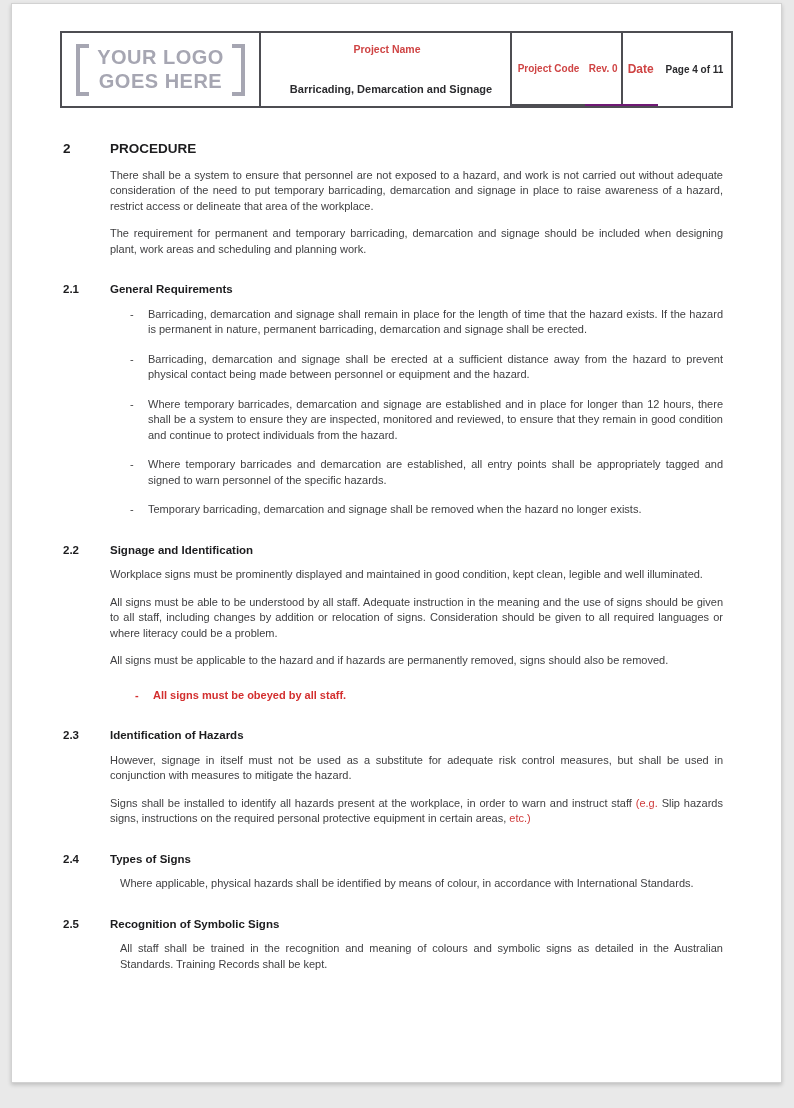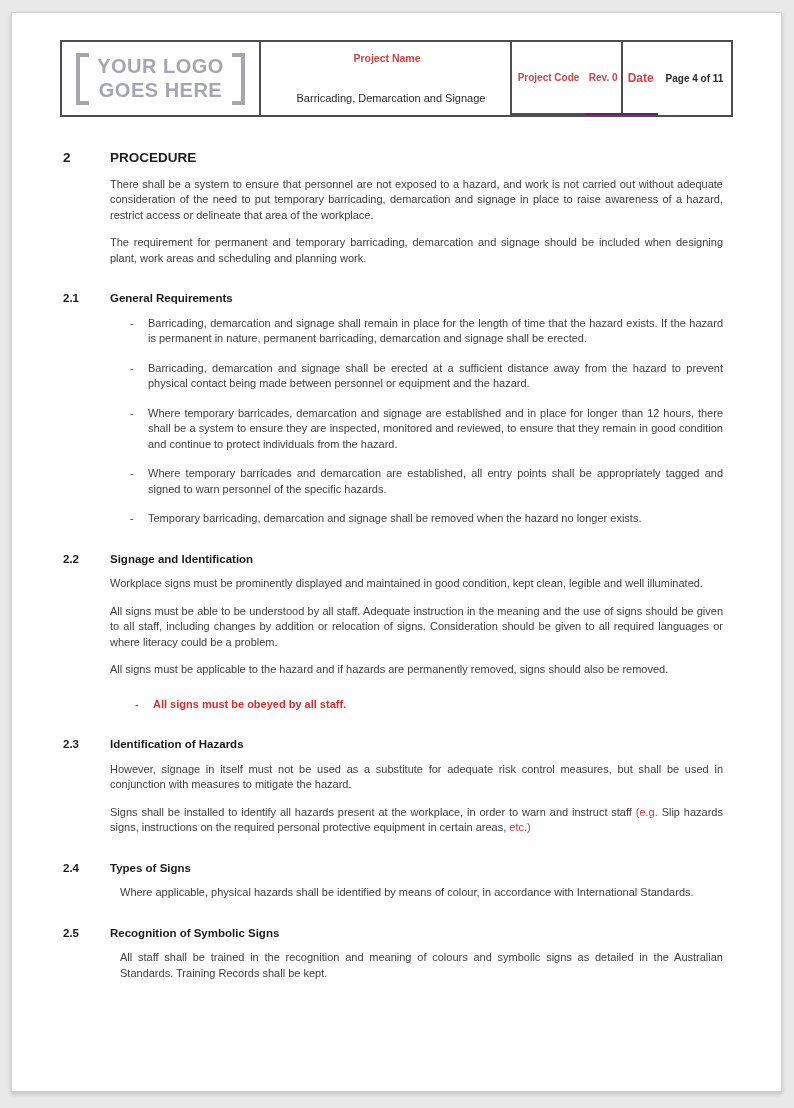--- a/index.html
+++ b/index.html
@@ -5,21 +5,21 @@
   * { box-sizing: border-box; }
   html,body { margin:0; padding:0; }
   body {
     width:794px; height:1108px;
     background:#e9e9e9;
     font-family:"Liberation Sans", sans-serif;
     position:relative;
     -webkit-font-smoothing:antialiased;
   }
   .page {
-    position:absolute; left:11px; top:12px;
+    position:absolute; left:11px; top:3px;
     width:771px; height:1080px;
     background:#ffffff;
     border:1px solid #d2d2d2;
     box-shadow:0 2px 4px rgba(0,0,0,0.18);
     overflow:hidden;
   }
 
   
   .header-table {
     margin:27px 48px 0 48px;
@@ -44,21 +44,21 @@
     text-align:center; white-space:nowrap;
   }
   .cell-mid {
     flex:1;
     border-right:2px solid #4d4d52;
     display:flex; flex-direction:column;
     align-items:center; justify-content:space-between;
     padding:10px 5px 11px 8px;
   }
   .hdr-red   { color:#cf4444; font-weight:bold; font-size:10.5px; }
-  .doc-title { color:#2b2b2e; font-weight:normal; font-size:11px; text-align:left;margin-left:8px; }
+  .doc-title { color:#2b2b2e; font-weight:bold; font-size:11px; text-align:left;margin-left:8px; }
   .cell-right { width:219px; display:flex; flex-direction:row; }
   .row-code {
     flex:1; border-bottom:2px solid #4d4d52;
     display:flex; align-items:center; justify-content:center;
   }
   .row-revdate { flex:1; border-bottom:2px solid #701a75; display:flex; }
   .rev-cell  { flex:1.05; border-right:2px solid #4d4d52; display:flex; align-items:center; justify-content:center; }
   .date-cell { flex:1; display:flex; align-items:center; justify-content:center; }
   .row-page  { flex:1; display:flex; align-items:center; justify-content:center; }
   .page-label { color:#2b2b2e; font-weight:bold; font-size:10px; }

